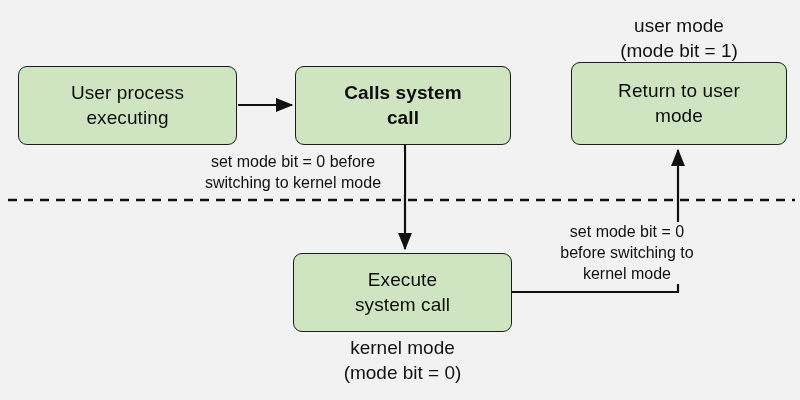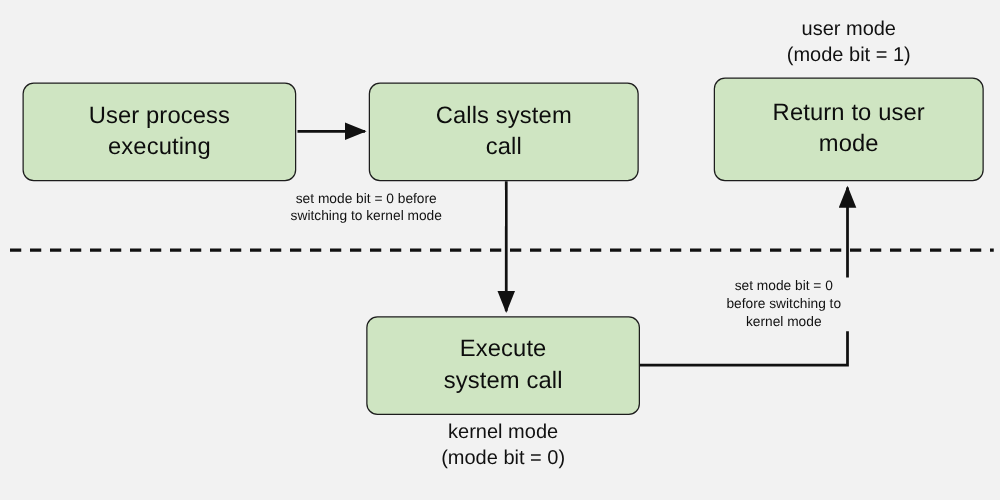--- a/index.html
+++ b/index.html
@@ -46,38 +46,38 @@
     z-index: 3;
   }
   .node-label {
     display: block;
     white-space: pre-line;
   }
   .caption {
     position: absolute;
     text-align: center;
     color: #111111;
-    font-size: 16px;
+    font-size: 19px;
     line-height: 1.3;
     white-space: pre-line;
     z-index: 4;
   }
   .edge-label {
     position: absolute;
     text-align: center;
     color: #111111;
-    font-size: 11px;
+    font-size: 16px;
     line-height: 1.3;
     white-space: pre-line;
     background: #f2f2f2;
     z-index: 4;
   }
   
   #node-user-process { left: 18px;  top: 66px;  width: 219px; height: 79px; }
-  #node-calls-syscall{ left: 295px; top: 66px;  width: 216px; height: 79px; }
+  #node-calls-syscall{ left: 295px; top: 66px;  width: 216px; height: 79px; font-weight: bold; }
   #node-return-user  { left: 571px; top: 62px;  width: 216px; height: 83px; }
   #node-execute      { left: 293px; top: 253px; width: 219px; height: 79px; }
 
   #caption-user-mode   { left: 571px; top: 14px;  width: 216px; }
   #caption-kernel-mode { left: 293px; top: 336px; width: 219px; }
 
   #label-to-kernel   { left: 182px; top: 152px; width: 222px; }
   #label-to-user     { left: 548px; top: 222px; width: 158px; }
 </style>
 </head>

